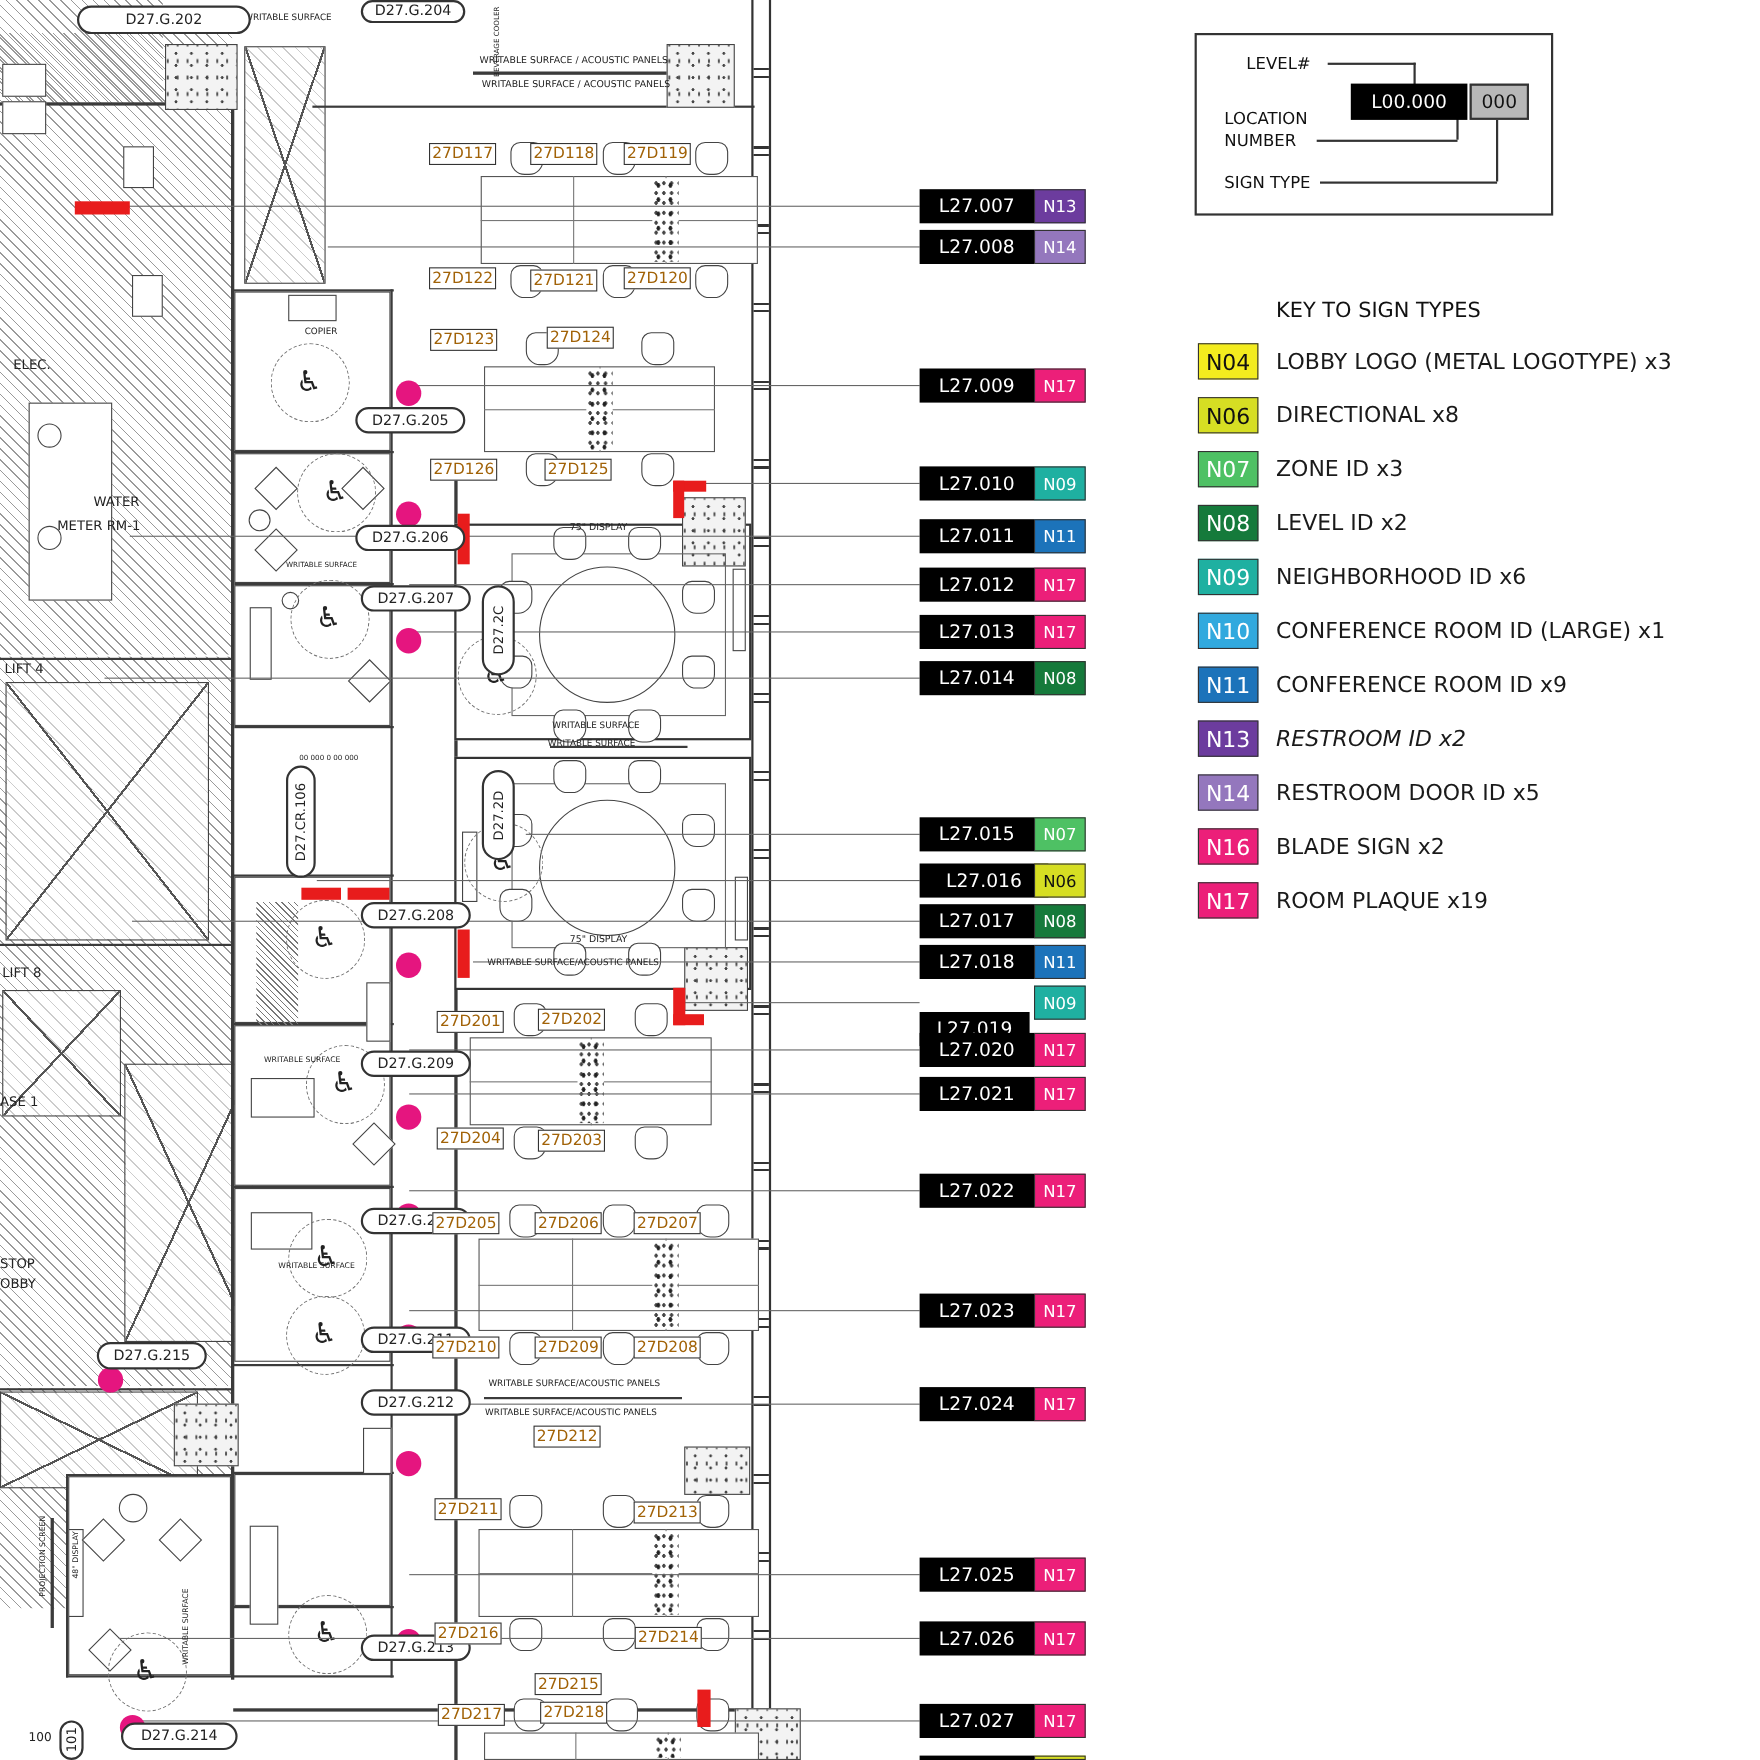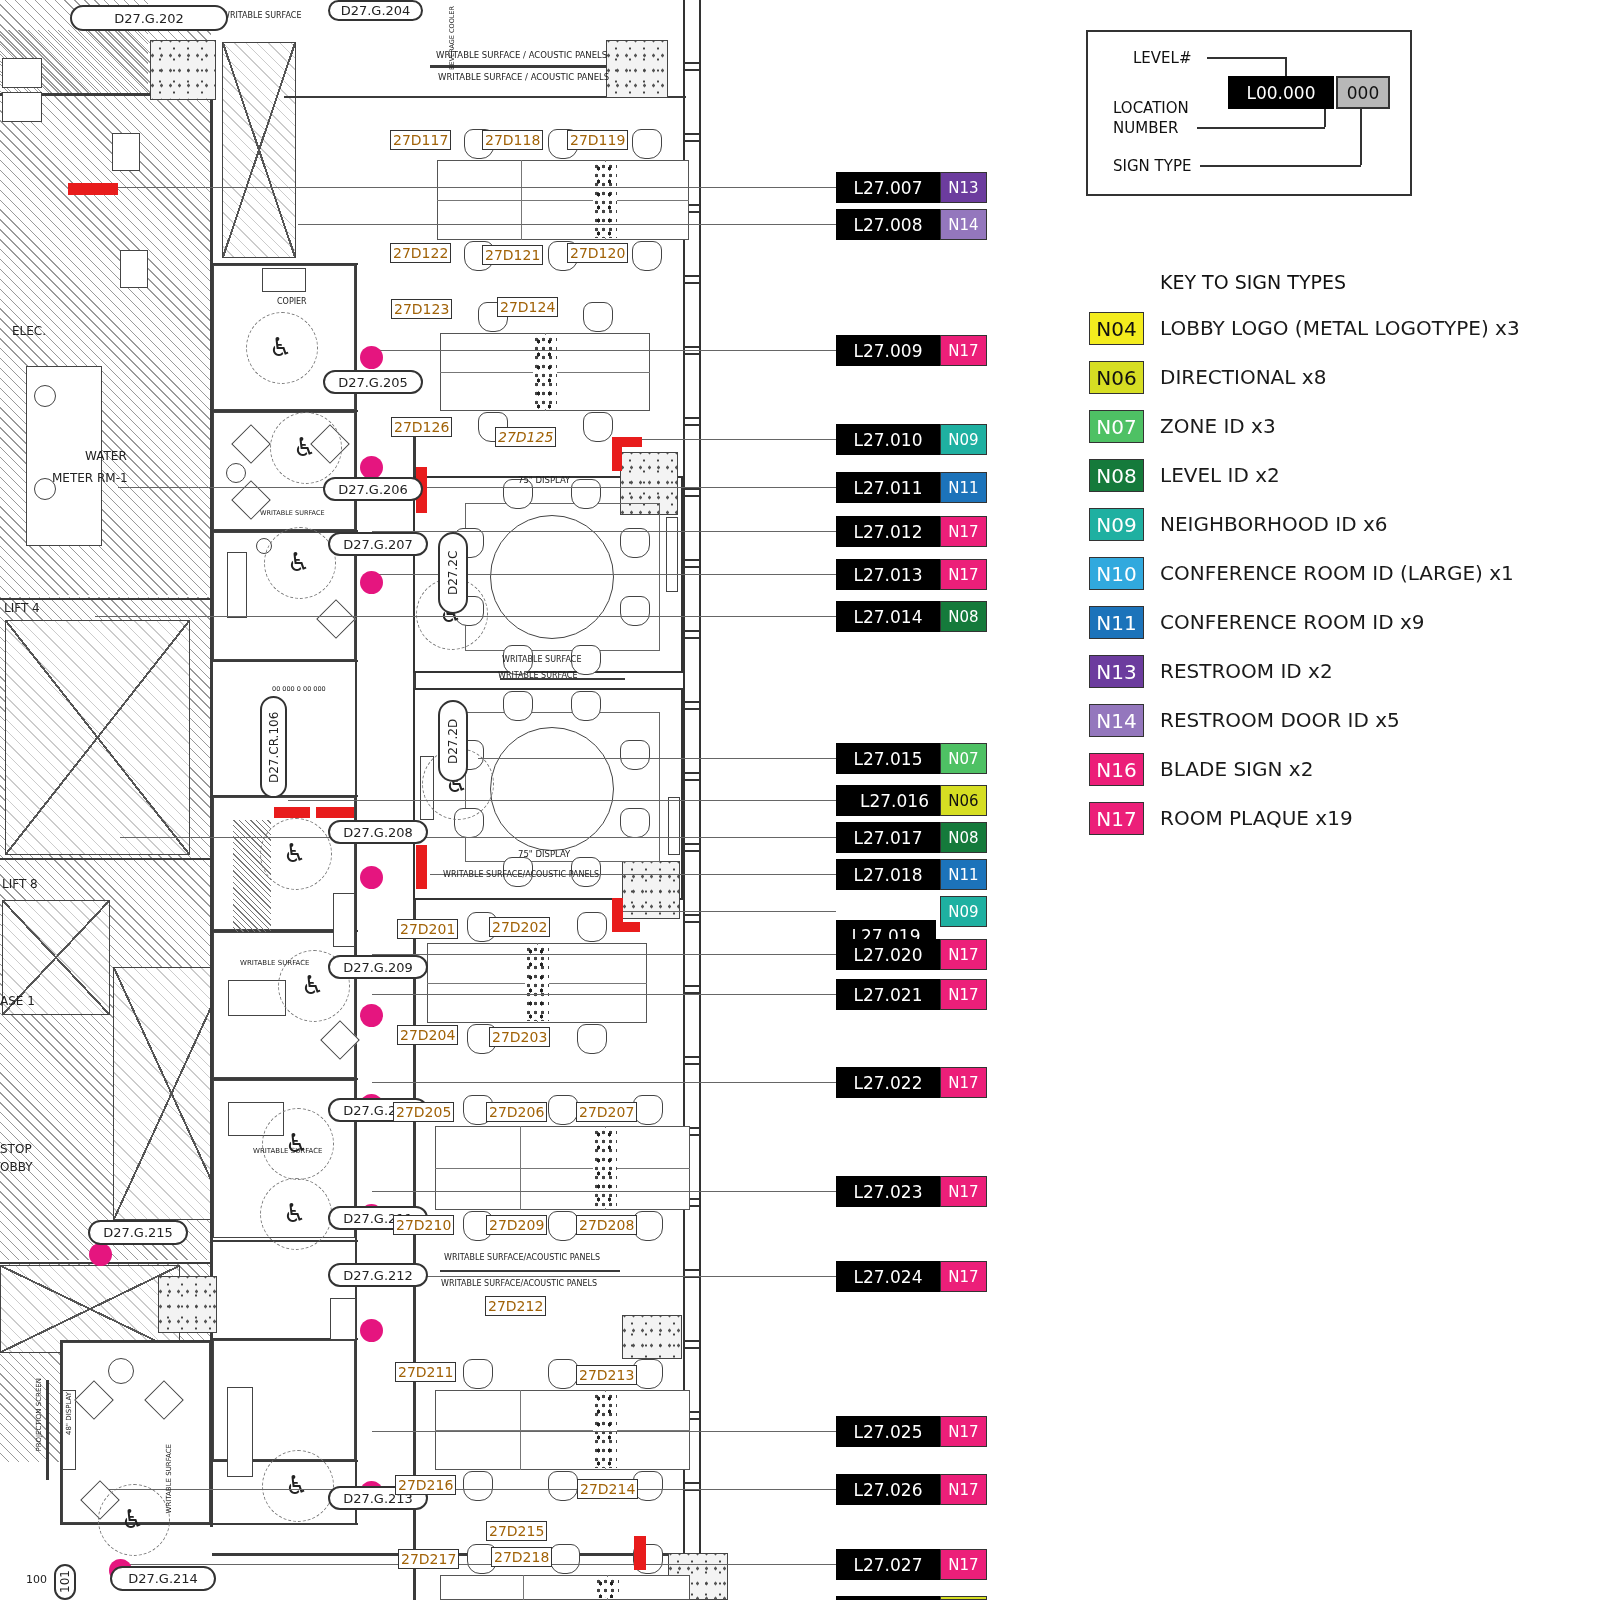--- a/index.html
+++ b/index.html
@@ -300,21 +300,21 @@
       <div class="bubble vert" style="left: 54px; top: 1564px; width: 22px; height: 36px;">101</div>
       <div class="dtag" style="left: 390px; top: 130px;">27D117</div>
       <div class="dtag" style="left: 482px; top: 130px;">27D118</div>
       <div class="dtag" style="left: 567px; top: 130px;">27D119</div>
       <div class="dtag" style="left: 390px; top: 243px;">27D122</div>
       <div class="dtag" style="left: 482px; top: 245px;">27D121</div>
       <div class="dtag" style="left: 567px; top: 243px;">27D120</div>
       <div class="dtag" style="left: 391px; top: 299px;">27D123</div>
       <div class="dtag" style="left: 497px; top: 297px;">27D124</div>
       <div class="dtag" style="left: 391px; top: 417px;">27D126</div>
-      <div class="dtag" style="left: 495px; top: 427px; font-style: italic;">27D125</div>
+      <div class="dtag" style="left: 495px; top: 417px;">27D125</div>
       <div class="dtag" style="left: 397px; top: 919px;">27D201</div>
       <div class="dtag" style="left: 489px; top: 917px;">27D202</div>
       <div class="dtag" style="left: 397px; top: 1025px;">27D204</div>
       <div class="dtag" style="left: 489px; top: 1027px;">27D203</div>
       <div class="dtag" style="left: 393px; top: 1102px;">27D205</div>
       <div class="dtag" style="left: 486px; top: 1102px;">27D206</div>
       <div class="dtag" style="left: 576px; top: 1102px;">27D207</div>
       <div class="dtag" style="left: 393px; top: 1215px;">27D210</div>
       <div class="dtag" style="left: 486px; top: 1215px;">27D209</div>
       <div class="dtag" style="left: 576px; top: 1215px;">27D208</div>
@@ -427,21 +427,21 @@
       <div class="key-label" style="left: 1160px; top: 414px;">ZONE ID  x3</div>
       <div class="key-chip" style="left: 1089px; top: 459px; width: 55px; height: 33px; background: rgb(21, 122, 59); color: rgb(255, 255, 255);">N08</div>
       <div class="key-label" style="left: 1160px; top: 463px;">LEVEL ID  x2</div>
       <div class="key-chip" style="left: 1089px; top: 508px; width: 55px; height: 33px; background: rgb(31, 176, 161); color: rgb(255, 255, 255);">N09</div>
       <div class="key-label" style="left: 1160px; top: 512px;">NEIGHBORHOOD ID  x6</div>
       <div class="key-chip" style="left: 1089px; top: 557px; width: 55px; height: 33px; background: rgb(49, 169, 222); color: rgb(255, 255, 255);">N10</div>
       <div class="key-label" style="left: 1160px; top: 561px;">CONFERENCE ROOM ID (LARGE)  x1</div>
       <div class="key-chip" style="left: 1089px; top: 606px; width: 55px; height: 33px; background: rgb(28, 115, 186); color: rgb(255, 255, 255);">N11</div>
       <div class="key-label" style="left: 1160px; top: 610px;">CONFERENCE ROOM ID  x9</div>
       <div class="key-chip" style="left: 1089px; top: 655px; width: 55px; height: 33px; background: rgb(108, 60, 158); color: rgb(255, 255, 255);">N13</div>
-      <div class="key-label" style="left: 1160px; top: 659px;">RESTROOM ID  x2</div>
+      <div class="key-label" style="left: 1160px; top: 659px; font-style: italic;">RESTROOM ID  x2</div>
       <div class="key-chip" style="left: 1089px; top: 704px; width: 55px; height: 33px; background: rgb(148, 119, 189); color: rgb(255, 255, 255);">N14</div>
       <div class="key-label" style="left: 1160px; top: 708px;">RESTROOM DOOR ID  x5</div>
       <div class="key-chip" style="left: 1089px; top: 753px; width: 55px; height: 33px; background: rgb(236, 31, 121); color: rgb(255, 255, 255);">N16</div>
       <div class="key-label" style="left: 1160px; top: 757px;">BLADE SIGN  x2</div>
       <div class="key-chip" style="left: 1089px; top: 802px; width: 55px; height: 33px; background: rgb(236, 31, 121); color: rgb(255, 255, 255);">N17</div>
       <div class="key-label" style="left: 1160px; top: 806px;">ROOM PLAQUE  x19</div>
     </div>
 </div>
 
 </body></html>

